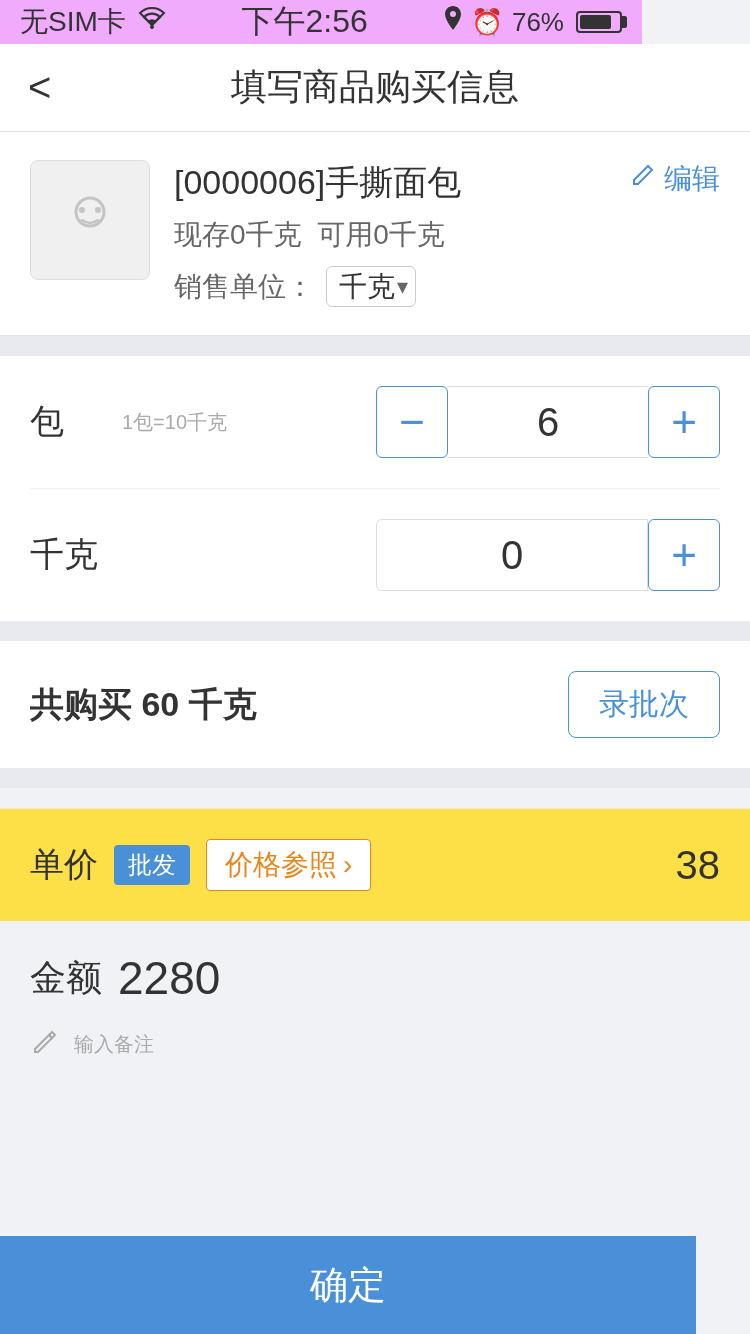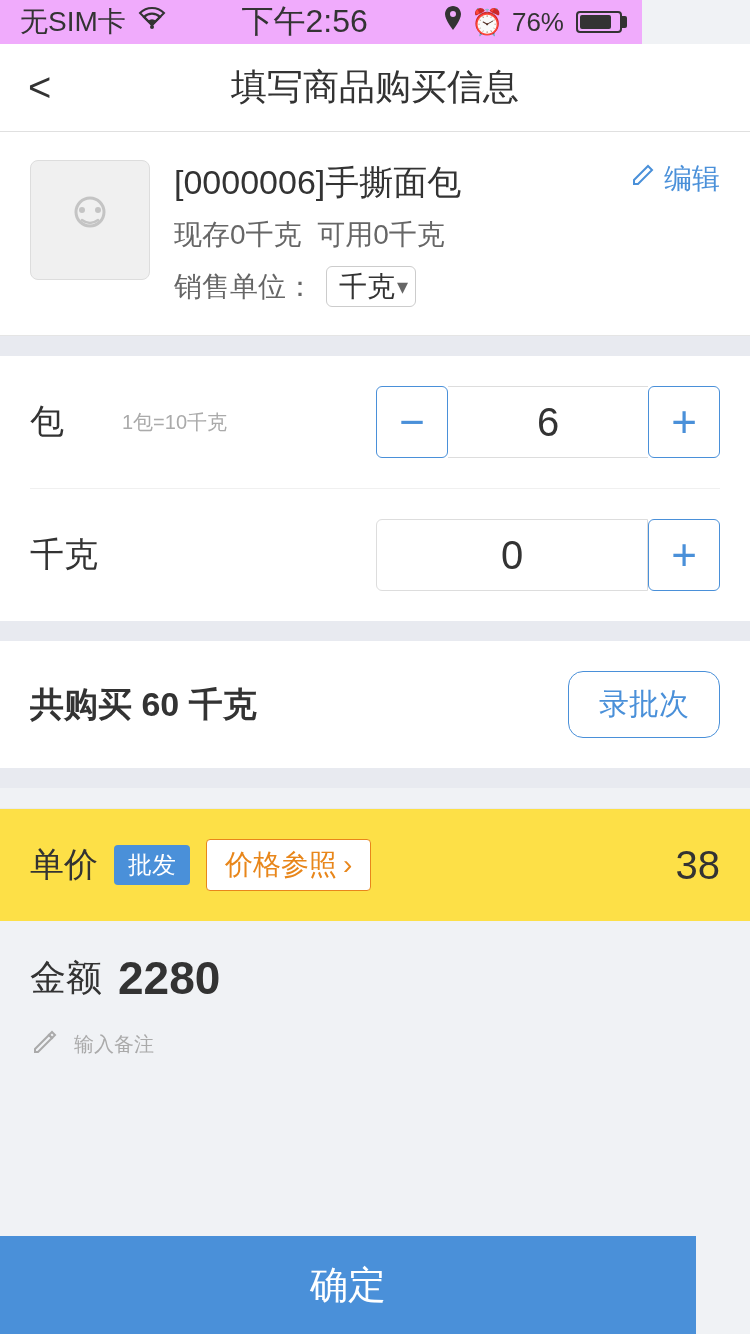--- a/index.html
+++ b/index.html
@@ -254,21 +254,21 @@
       color: #333;
     }
     .summary-text span {
       font-weight: 600;
     }
     .batch-btn {
       border: 1.5px solid #4a90d9;
       color: #4a90d9;
       font-size: 30px;
       padding: 12px 30px;
-      border-radius: 15px;
+      border-radius: 8px;
       background: #fff;
       cursor: pointer;
     }
 
     
     .price-section {
       background: #fde047;
       padding: 30px 30px;
       margin-top: 20px;
       border-top: 1px solid #e8eaf0;
@@ -319,21 +319,21 @@
       gap: 16px;
       margin-bottom: 20px;
     }
     .amount-label {
       font-size: 36px;
       color: #333;
     }
     .amount-value {
       font-size: 46px;
       color: #333;
-      font-weight: 700;
+      font-weight: 400;
     }
     .remark-row {
       display: flex;
       align-items: center;
       gap: 12px;
       color: #aaa;
       font-size: 20px;
       cursor: pointer;
     }
     .remark-icon {

